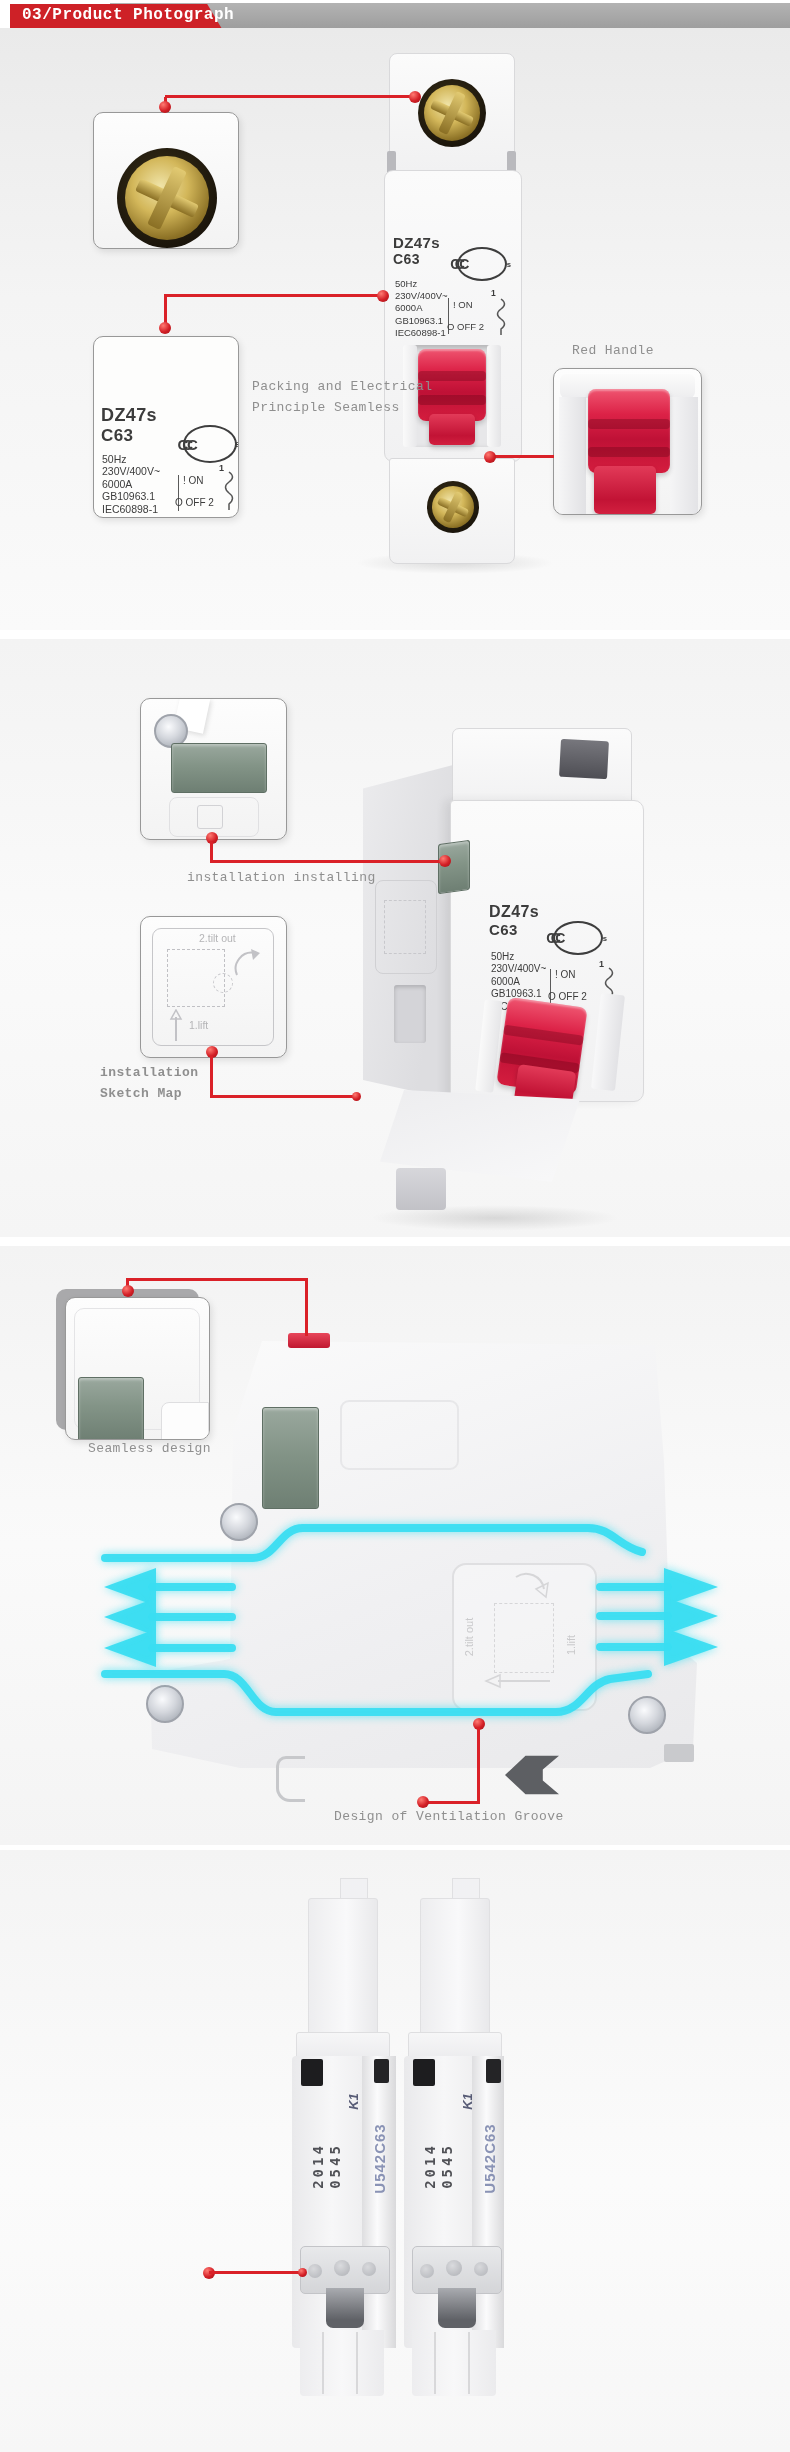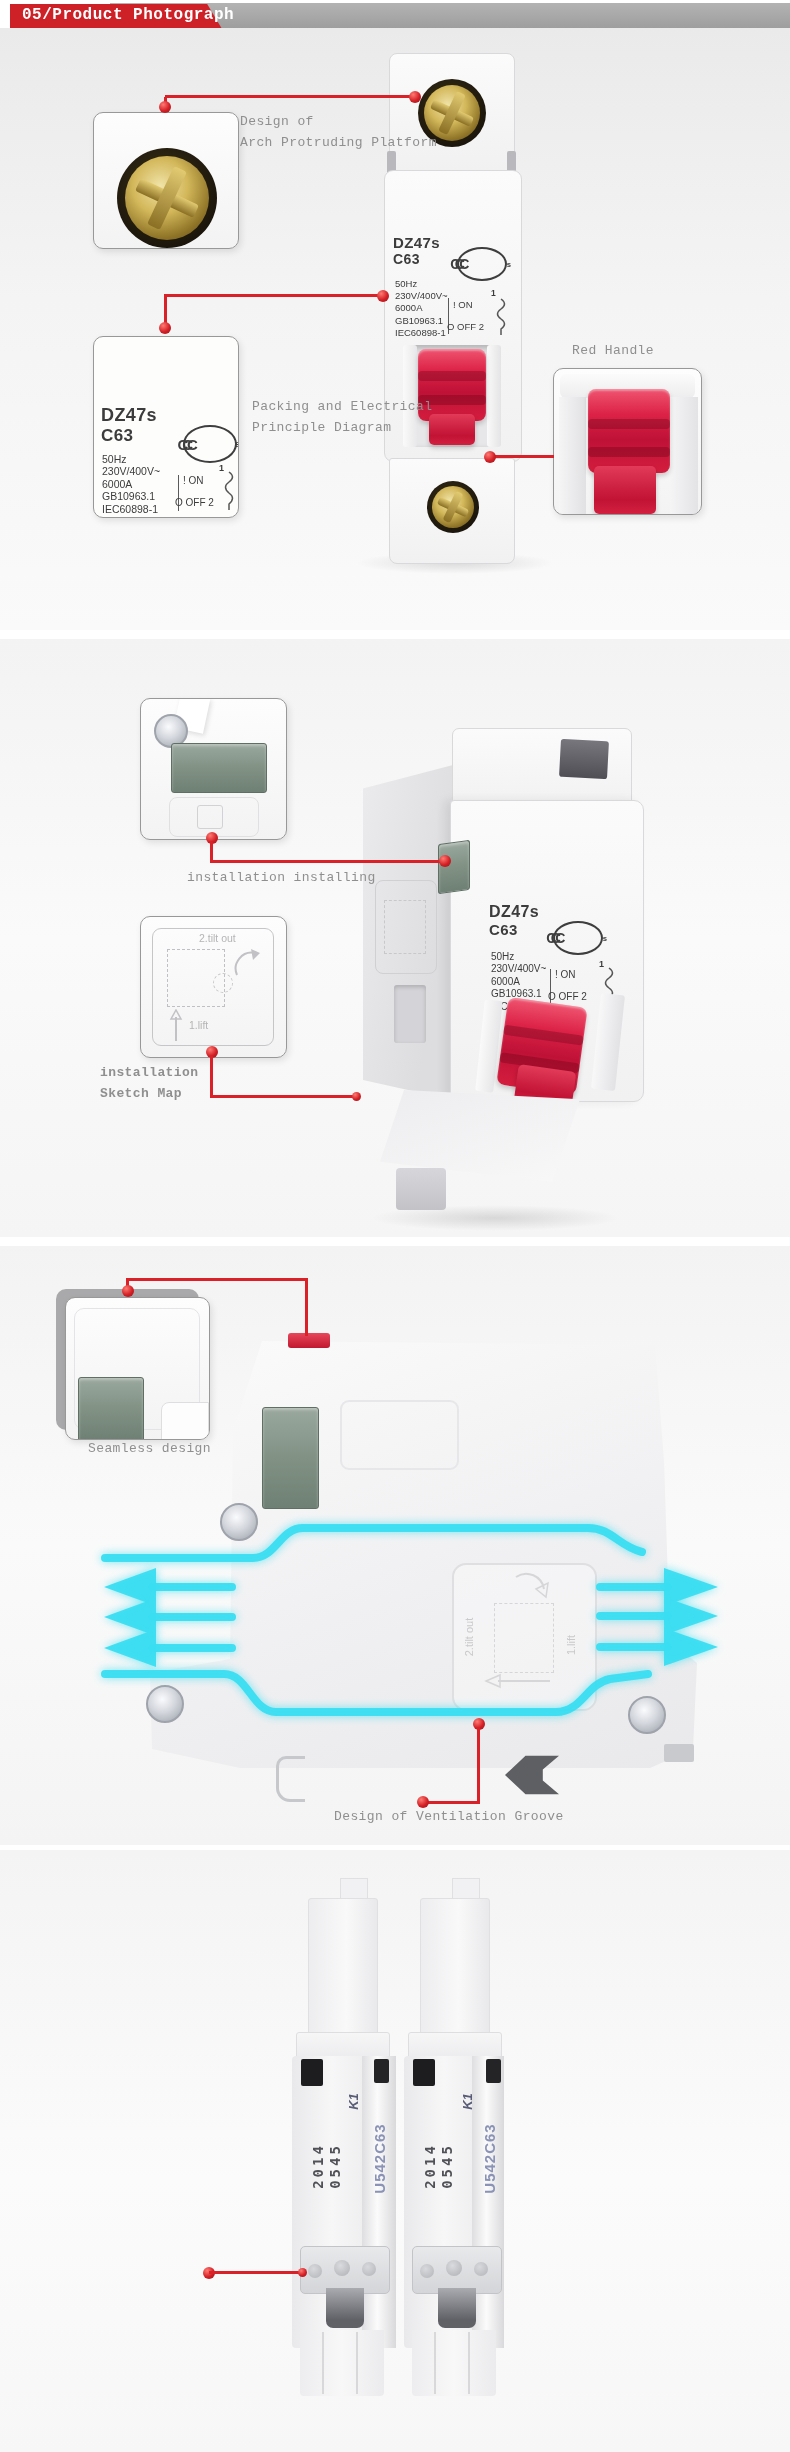--- a/index.html
+++ b/index.html
@@ -54,21 +54,21 @@
 </style>
 </head>
 <body>
 
 <div id="canvas">
 
   <div class="abs" style="left:110px;top:3px;width:680px;height:25px;background:linear-gradient(180deg,#b3b3b3,#9e9e9e);"></div>
   <div class="abs" style="left:10px;top:4px;width:212px;height:25px;background:#ce2127;
               clip-path:polygon(0 0,93% 0,100% 100%,0 100%);"></div>
   <div class="abs" style="left:22px;top:6px;font-family:'Liberation Mono','DejaVu Sans Mono',monospace;
-              font-size:16px;font-weight:bold;color:#fff;letter-spacing:.5px;">05/Product Photograph</div>
+              font-size:16px;font-weight:bold;color:#fff;letter-spacing:.5px;">03/Product Photograph</div>
 
   <div class="sec" style="top:28px;height:602px;background:linear-gradient(180deg,#eaeaea 0%,#f4f4f4 45%,#fafafa 100%);"></div>
 
   <div class="shadow-ell" style="left:355px;top:552px;width:200px;height:22px;"></div>
   <div class="white-part" style="left:389px;top:53px;width:124px;height:116px;border-radius:8px 8px 3px 3px;"></div>
   <div class="abs" style="left:387px;top:151px;width:9px;height:37px;background:#b9b9bd;border-radius:2px;"></div>
   <div class="abs" style="left:507px;top:151px;width:9px;height:37px;background:#b9b9bd;border-radius:2px;"></div>
   <div class="screw-ring" style="left:418px;top:79px;width:68px;height:68px;"></div>
   <div class="screw-brass" style="left:424px;top:85px;width:56px;height:56px;">
     <div class="phil">
@@ -127,21 +127,20 @@
         <div style="left:10px;top:35px;width:64px;height:14px;"></div>
         <div style="left:35px;top:10px;width:14px;height:64px;"></div>
       </div>
     </div>
   </div>
 
   <div class="rline" style="left:165px;top:95px;width:250px;height:3px;"></div>
   <div class="rline" style="left:164px;top:97px;width:3px;height:8px;"></div>
   <div class="rdot" style="left:159px;top:101px;"></div>
   <div class="rdot" style="left:409px;top:91px;"></div>
-  <div class="anno" style="left:240px;top:111px;"><span>Design of</span><br><span>Arch Protruding Platform</span></div>
 
   <div class="cbox" style="left:93px;top:336px;width:144px;height:180px;background:#fdfdfc;">
     <div class="spec" style="left:7px;top:68px;width:137px;height:112px;">
       <div class="model" style="font-size:18px;">DZ47s</div>
       <div class="rating" style="font-size:17px;">C63</div>
       <div class="ccc" style="left:82px;top:20px;width:50px;height:34px;font-size:15px;">
         <span class="cs">CCC</span>
           <span class="s">s</span>
       </div>
       <div class="specs" style="position:absolute;left:1px;top:48px;font-size:10.5px;line-height:12.4px;">
@@ -160,21 +159,21 @@
           <path d="M7,1 q7,5 0,10 q-7,5 0,11 q7,5 0,11 l0,6" fill="none" stroke="#555" stroke-width="1.5"></path>
         </svg>
       </div>
     </div>
   </div>
 
   <div class="rline" style="left:165px;top:294px;width:219px;height:3px;"></div>
   <div class="rline" style="left:164px;top:294px;width:3px;height:32px;"></div>
   <div class="rdot" style="left:159px;top:322px;"></div>
   <div class="rdot" style="left:377px;top:290px;"></div>
-  <div class="anno" style="left:252px;top:396px;"><span>Packing and Electrical</span><br><span>Principle Diagram</span></div>
+  <div class="anno" style="left:252px;top:376px;"><span>Packing and Electrical</span><br><span>Principle Seamless</span></div>
 
   <div class="cbox" style="left:553px;top:368px;width:147px;height:145px;">
     <div class="abs" style="left:6px;top:5px;width:135px;height:24px;background:linear-gradient(180deg,#fbfbfb,#ededef);border-radius:6px;"></div>
     <div class="abs" style="left:5px;top:28px;width:27px;height:117px;background:linear-gradient(90deg,#f5f5f6,#e1e1e4);"></div>
     <div class="abs" style="left:116px;top:28px;width:28px;height:117px;background:linear-gradient(90deg,#f5f5f6,#e3e3e6);"></div>
     <div class="redtoggle" style="left:34px;top:20px;width:82px;height:84px;">
       <div class="band" style="top:30px;"></div>
       <div class="band" style="top:58px;"></div>
     </div>
     <div class="redlip" style="left:40px;top:97px;width:62px;height:48px;"></div>

